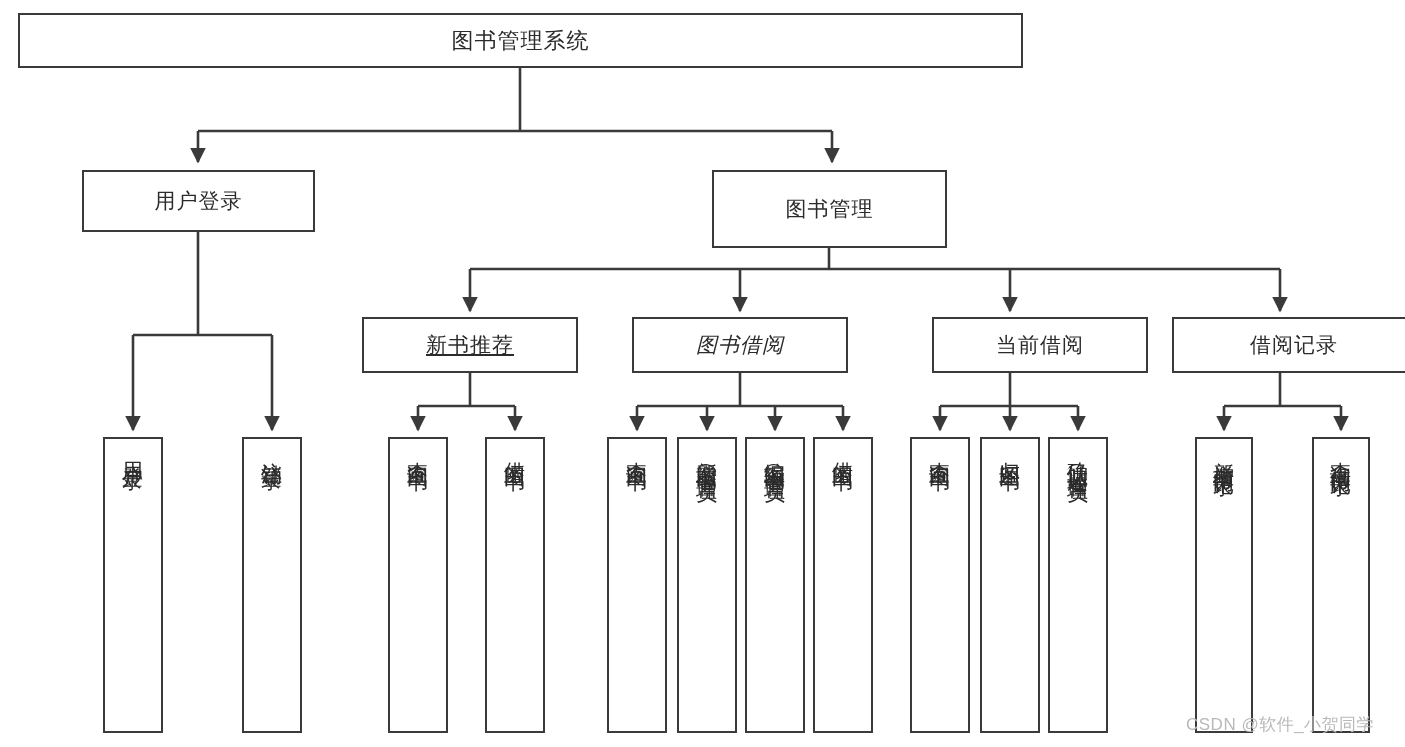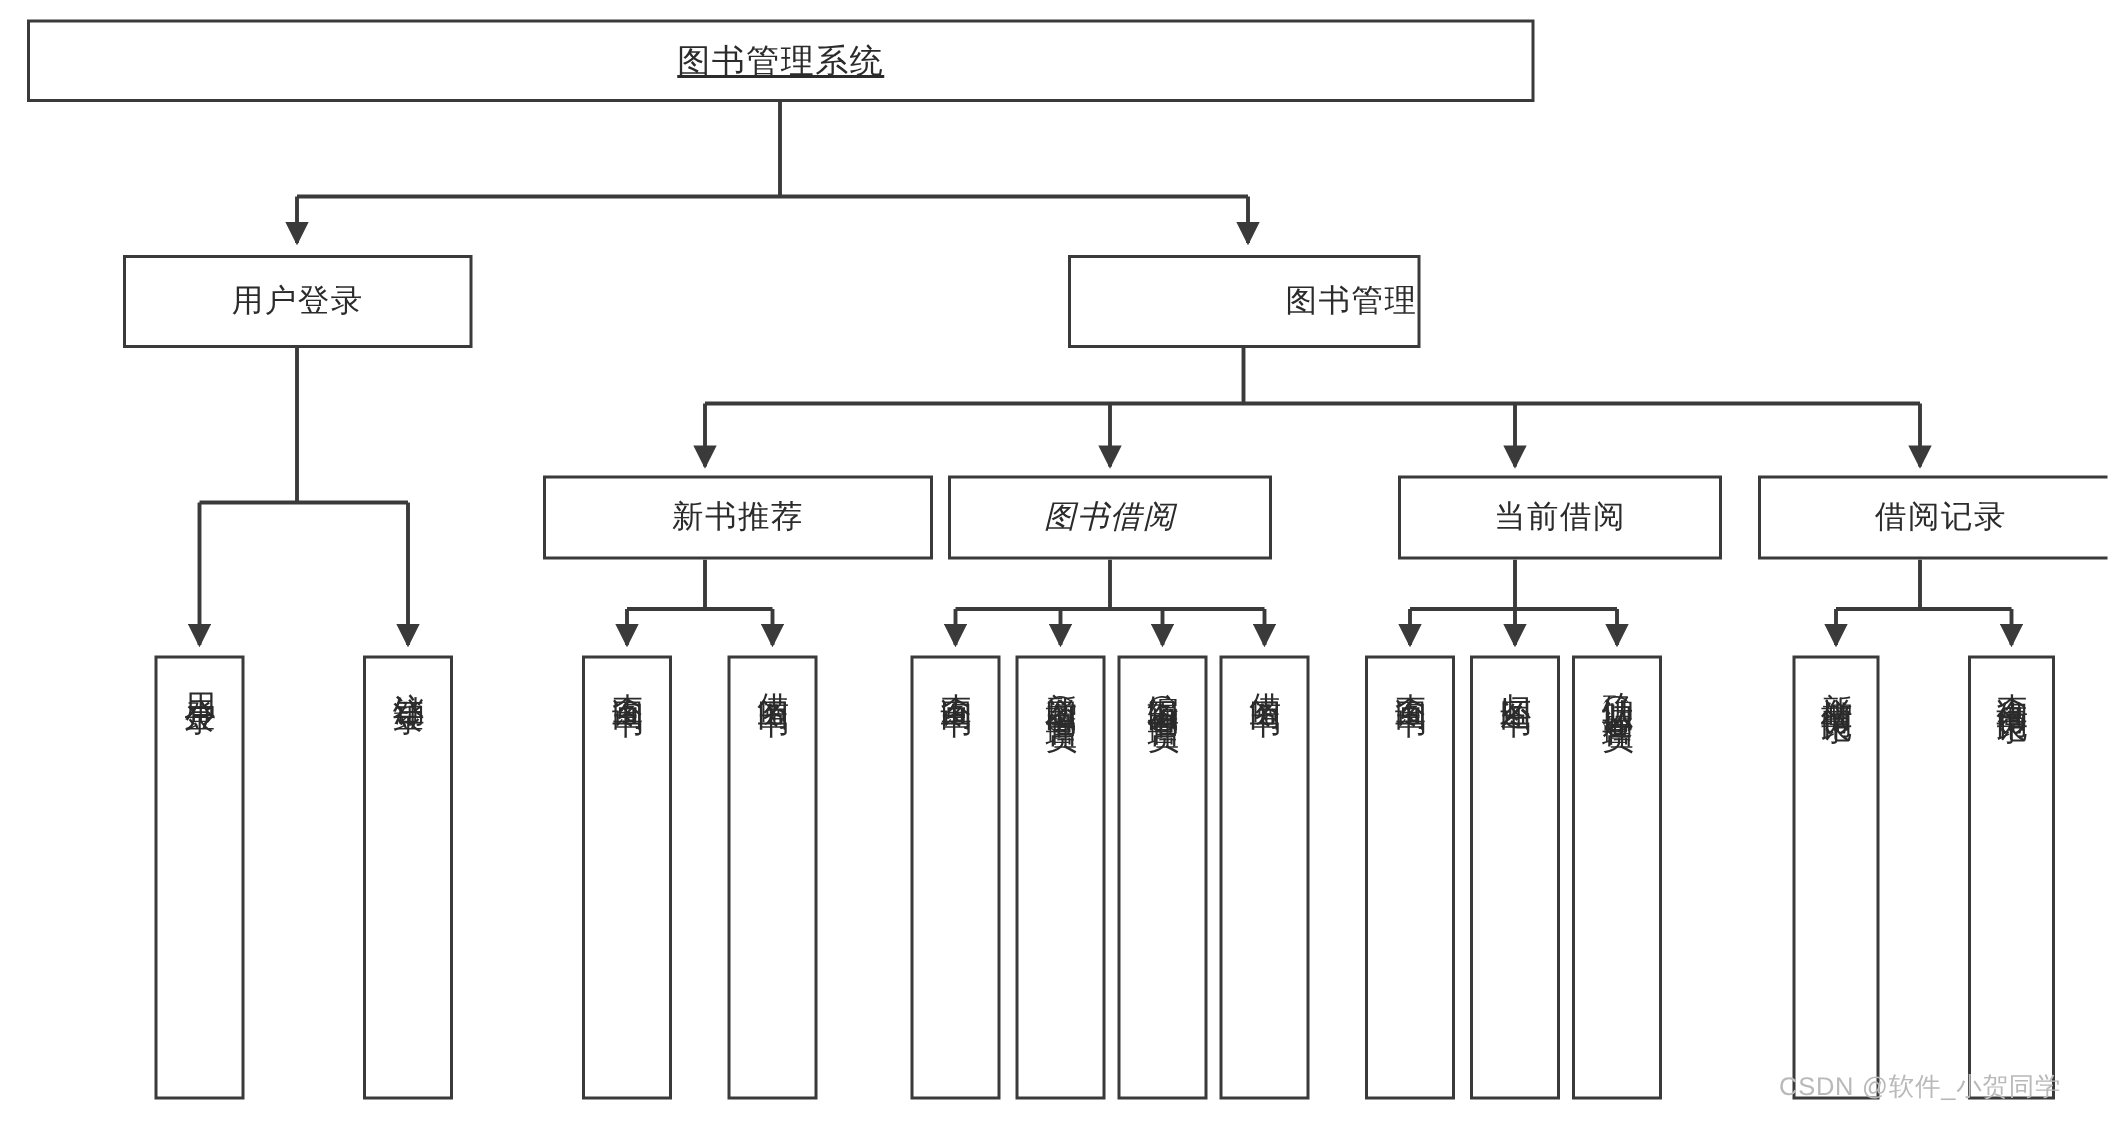--- a/index.html
+++ b/index.html
@@ -22,21 +22,21 @@
     justify-content:center;
     color:#2b2b2b;
   }
   .node .lbl{
     display:block;
     text-align:center;
     line-height:1.18;
     white-space:pre;
   }
   .h-node .lbl{font-size:21px;letter-spacing:1px;}
-  .root .lbl{font-size:22px;letter-spacing:1px;text-decoration:underline;}
+  .root .lbl{font-size:22px;letter-spacing:1px;}
 
   .v-node{
     align-items:flex-start;
     padding-top:6px;
   }
   .v-node .lbl{
     writing-mode:vertical-rl;
     text-orientation:upright;
     font-size:21px;
     letter-spacing:3px;
@@ -107,25 +107,25 @@
     </g>
   </svg>
 
   <div class="node h-node root" style="left:18px;top:13px;width:1005px;height:55px;">
     <span class="lbl">图书管理系统</span>
   </div>
 
   <div class="node h-node" style="left:82px;top:170px;width:233px;height:62px;">
     <span class="lbl">用户登录</span>
   </div>
-  <div class="node h-node" style="left:712px;top:170px;width:235px;height:62px;justify-content:flex-end;">
+  <div class="node h-node" style="left:712px;top:170px;width:235px;height:78px;">
     <span class="lbl">图书管理</span>
   </div>
 
-  <div class="node h-node" style="left:362px;top:317px;width:260px;height:56px;">
+  <div class="node h-node" style="left:362px;top:317px;width:216px;height:56px;text-decoration:underline;">
     <span class="lbl">新书推荐</span>
   </div>
   <div class="node h-node" style="left:632px;top:317px;width:216px;height:56px;font-style:italic;">
     <span class="lbl">图书借阅</span>
   </div>
   <div class="node h-node" style="left:902px;top:317px;width:216px;height:56px;margin-left:30px;">
     <span class="lbl">当前借阅</span>
   </div>
   <div class="node h-node" style="left:1172px;top:317px;width:244px;height:56px;">
     <span class="lbl">借阅记录</span>

